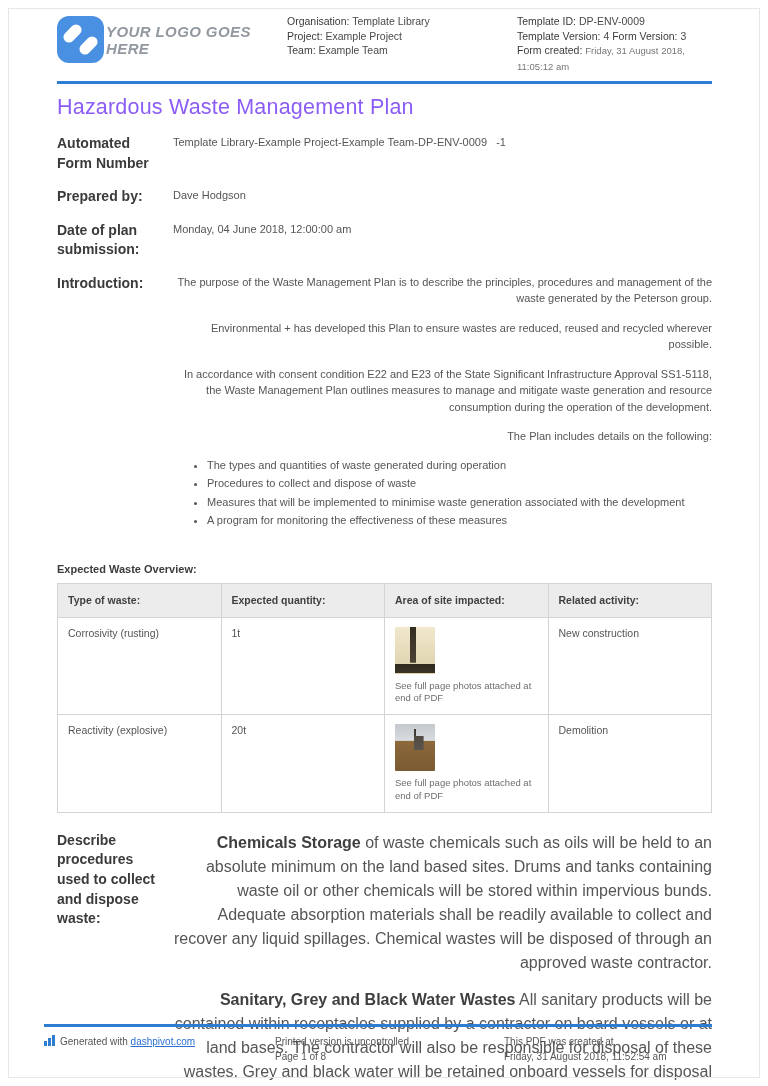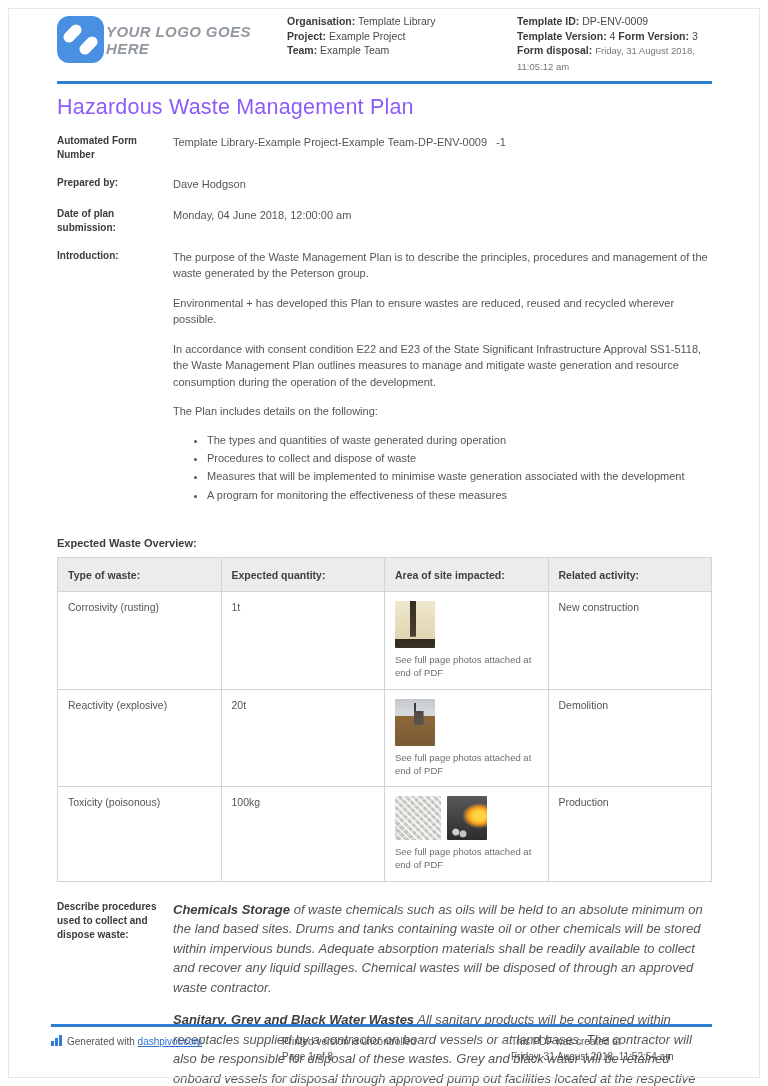--- a/index.html
+++ b/index.html
@@ -30,34 +30,34 @@
   }
   .logo-mark::before, .logo-mark::after {
     content:""; position:absolute; width:11px; height:21px;
     background:#fff; border-radius:6px; transform:rotate(45deg);
   }
   .logo-mark::before { left:10px; top:7px; }
   .logo-mark::after { right:10px; bottom:7px; }
   .logo-text { font-size:15px; font-weight:700; font-style:italic; color:#9298a0; letter-spacing:.4px; }
 
   .meta-line { font-size:10.5px; line-height:14.5px; color:#4a4a4a; }
-  .b { font-weight:700; color:#3b3b3b; }
+  .b { font-weight:400; color:#3b3b3b; }
   .created-val { font-size:9.5px; color:#767676; }
   .meta-right { padding-right:2px; }
 
   .rule { height:3px; background:#2d7dd2; margin-top:7px; }
 
   h1 { font-size:21.5px; font-weight:400; color:#8b5cf6; margin:11px 0 14px; letter-spacing:.2px; }
 
   
   .frow { display:grid; grid-template-columns:116px 1fr; margin-bottom:14px; }
-  .flabel { font-weight:700; font-size:10px; color:#3b3b3b; line-height:1.4; padding-right:10px; }
+  .flabel { font-weight:700; font-size:14px; color:#3b3b3b; line-height:1.4; padding-right:10px; }
   .fvalue { font-size:11px; color:#555; line-height:1.5; }
   .prewrap { white-space:pre-wrap; }
-  .fvalue p { margin:0 0 13px; }
+  .fvalue p { margin:0 0 13px;text-align:right; }
   .fvalue p:last-child { margin-bottom:0; }
   ul.plan-list { margin:2px 0 4px; padding-left:34px; }
   ul.plan-list li { font-size:11px; color:#555; margin-bottom:3px; line-height:1.4; }
 
   
   .section-title { font-weight:700; font-size:11px; color:#3b3b3b; margin:30px 0 8px; }
   table.waste { width:100%; border-collapse:collapse; font-size:10.5px; color:#555; table-layout:fixed; }
   table.waste th {
     background:#ececec; border:1px solid #d4d4d4; font-weight:700; color:#3f3f3f;
     text-align:left; padding:8px 10px; height:34px;
@@ -96,25 +96,25 @@
     background:
       radial-gradient(ellipse at 80% 45%, #ffd23e 0 6px, #f59b1f 11px, rgba(0,0,0,0) 17px),
       radial-gradient(circle at 22% 82%, #cfcfc9 0 3px, rgba(0,0,0,0) 4px),
       radial-gradient(circle at 40% 86%, #c6c6c0 0 3px, rgba(0,0,0,0) 4px),
       linear-gradient(#59595c, #2c2c2f);
   }
   .caption { font-size:9.5px; color:#6e6e6e; margin-top:6px; max-width:150px; line-height:1.35; }
 
   
   .procedures { margin-top:18px; }
-  .proc-p { font-size:13px; color:#555; line-height:1.5; margin:0 0 40px;font-style:italic; }
+  .proc-p { font-size:16px; color:#555; line-height:1.5; margin:0 0 40px; }
   .proc-p .lead { font-weight:700; color:#3f3f3f; }
 
   
-  .doc-footer { position:absolute; left:51px; right:56px; bottom:22px; }
+  .doc-footer { position:absolute; left:44px; right:56px; bottom:22px; }
   .footer-grid { display:grid; grid-template-columns:231px 229px 1fr; font-size:10px; color:#555; margin-top:7px; line-height:1.5; }
   .footer-left { display:flex; align-items:flex-start; gap:5px; }
   .bars { display:inline-flex; align-items:flex-end; gap:1px; height:11px; margin-top:1px; }
   .bars i { display:block; width:3px; background:#2d7dd2; }
   .bars i:nth-child(1){ height:5px; }
   .bars i:nth-child(2){ height:8px; }
   .bars i:nth-child(3){ height:11px; }
   a.dp-link { color:#2a6fd1; text-decoration:underline; }
 </style>
 </head>
@@ -128,21 +128,21 @@
       <span class="logo-text">YOUR LOGO GOES HERE</span>
     </div>
     <div class="meta-left">
       <div class="meta-line"><span class="b">Organisation:</span> <span>Template Library</span></div>
       <div class="meta-line"><span class="b">Project:</span> <span>Example Project</span></div>
       <div class="meta-line"><span class="b">Team:</span> <span>Example Team</span></div>
     </div>
     <div class="meta-right">
       <div class="meta-line"><span class="b">Template ID:</span> <span>DP-ENV-0009</span></div>
       <div class="meta-line"><span class="b">Template Version:</span> <span>4</span> <span class="b">Form Version:</span> <span>3</span></div>
-      <div class="meta-line"><span class="b">Form disposal:</span> <span class="created-val">Friday, 31 August 2018, 11:05:12 am</span></div>
+      <div class="meta-line"><span class="b">Form created:</span> <span class="created-val">Friday, 31 August 2018, 11:05:12 am</span></div>
     </div>
   </header>
 
   <div class="rule"></div>
 
   <h1>Hazardous Waste Management Plan</h1>
 
   <div class="frow">
     <div class="flabel">Automated Form Number</div>
     <div class="fvalue prewrap">Template Library-Example Project-Example Team-DP-ENV-0009   -1</div>
@@ -201,32 +201,20 @@
         <td>Reactivity (explosive)</td>
         <td>20t</td>
         <td>
           <div class="thumbs">
               <div class="ph ph-3"></div>
             </div>
           <div class="caption">See full page photos attached at end of PDF</div>
         </td>
         <td>Demolition</td>
       </tr>
-      <tr>
-        <td>Toxicity (poisonous)</td>
-        <td>100kg</td>
-        <td>
-          <div class="thumbs">
-              <div class="ph ph-4a"></div>
-              <div class="ph ph-4b"></div>
-            </div>
-          <div class="caption">See full page photos attached at end of PDF</div>
-        </td>
-        <td>Production</td>
-      </tr>
     </tbody>
   </table>
 
   <div class="frow procedures">
     <div class="flabel">Describe procedures used to collect and dispose waste:</div>
     <div class="fvalue">
       <p class="proc-p"><span class="lead">Chemicals Storage</span><span> of waste chemicals such as oils will be held to an absolute minimum on the land based sites. Drums and tanks containing waste oil or other chemicals will be stored within impervious bunds. Adequate absorption materials shall be readily available to collect and recover any liquid spillages. Chemical wastes will be disposed of through an approved waste contractor.</span></p>
       <p class="proc-p"><span class="lead">Sanitary, Grey and Black Water Wastes</span><span> All sanitary products will be contained within receptacles supplied by a contractor on board vessels or at land bases. The contractor will also be responsible for disposal of these wastes. Grey and black water will be retained onboard vessels for disposal through approved pump out facilities located at the respective port or by approved contractors. Land based sites will dispose through the connected sewage system.</span></p>
     </div>
   </div>

